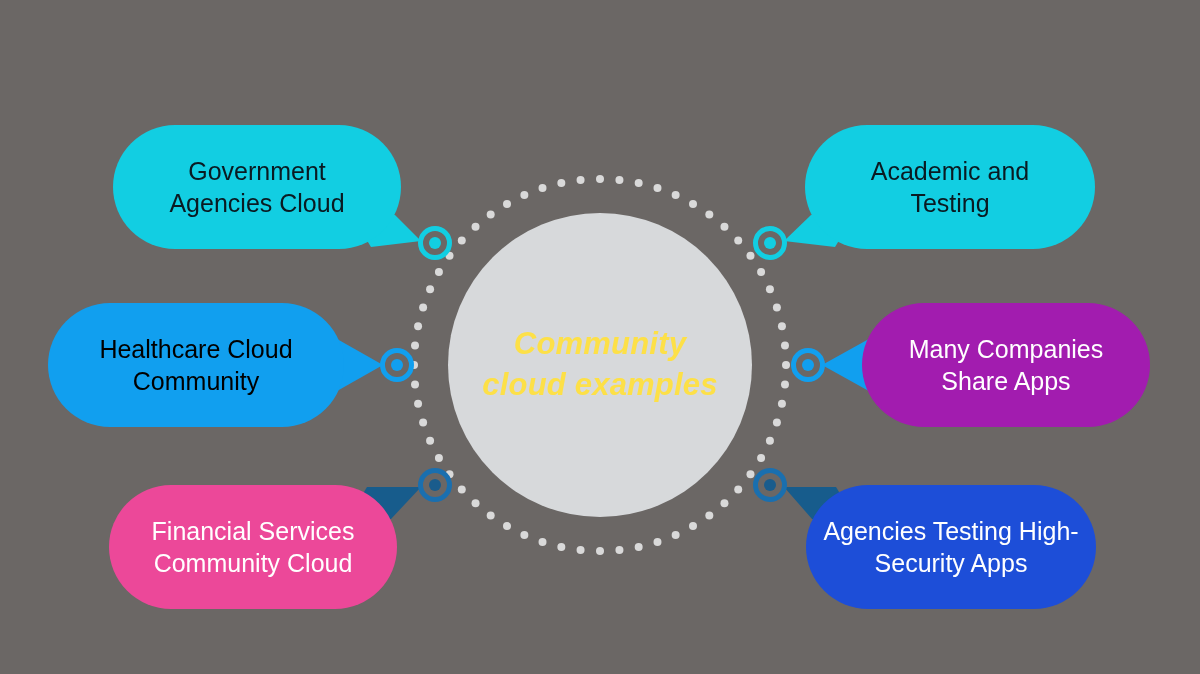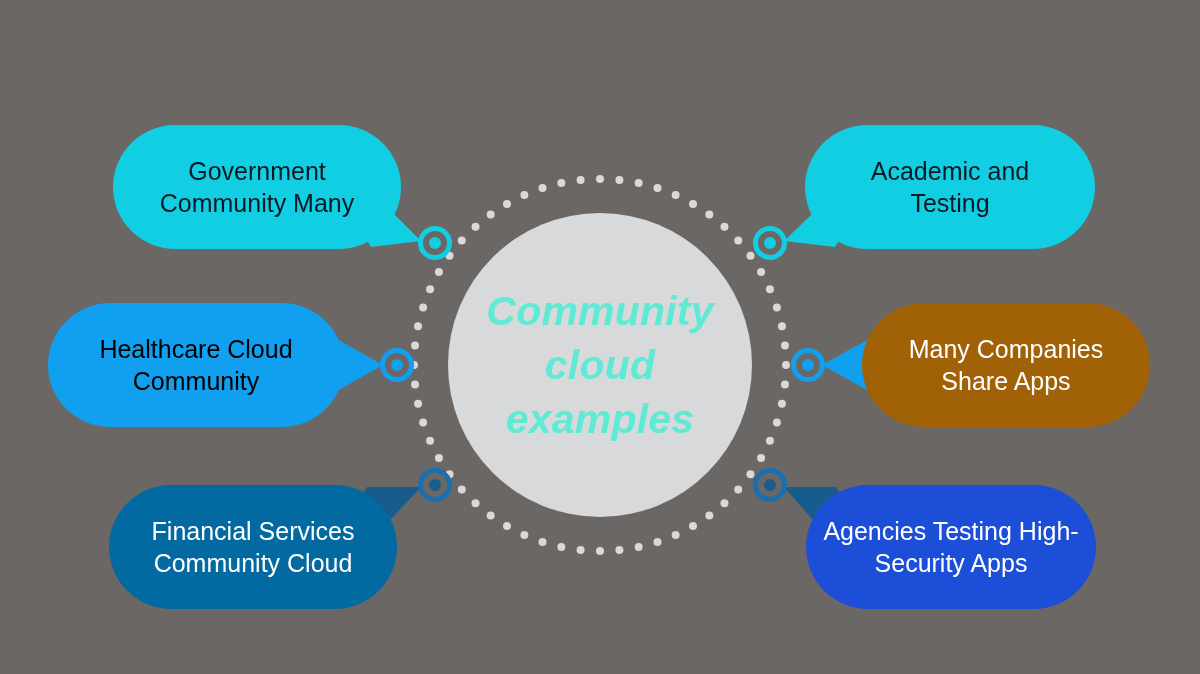--- a/index.html
+++ b/index.html
@@ -39,25 +39,25 @@
   .hub-label {
     position: absolute;
     left: 448px;
     top: 213px;
     width: 304px;
     height: 304px;
     display: flex;
     align-items: center;
     justify-content: center;
     text-align: center;
-    font-size: 41px;
+    font-size: 31px;
     font-weight: 700;
     font-style: italic;
     line-height: 1.32;
-    color: #5eead4;
+    color: #fde047;
     letter-spacing: 0.2px;
     padding: 0 26px;
     box-sizing: border-box;
   }
   
   .bubble {
     position: absolute;
     box-sizing: border-box;
     display: flex;
     align-items: center;
@@ -168,40 +168,40 @@
         <polygon points="876,335 822,365 876,395" fill="#119FEF"></polygon>
         <polygon points="858,523 812,519 784,487 836,487" fill="#175C8C"></polygon>
       </g>
   </svg>
 
   <div class="hub-circle"></div>
   <div class="hub-label">Community cloud examples</div>
 
   <div id="callout-layer">
       <div class="bubble" style="left: 113px; top: 125px; width: 288px; height: 124px; background: rgb(18, 206, 226); color: rgb(10, 26, 34);"><span class="bubble-text">Government
-Community Many</span></div>
+Agencies Cloud</span></div>
       <div class="marker" style="left: 418px; top: 226px; border-color: rgb(18, 206, 226);">
         <span class="marker-core" style="background: rgb(18, 206, 226);"></span>
       </div>
       <div class="bubble" style="left: 48px; top: 303px; width: 296px; height: 124px; background: rgb(17, 159, 239); color: #000000;"><span class="bubble-text">Healthcare Cloud
 Community</span></div>
       <div class="marker" style="left: 380px; top: 348px; border-color: rgb(17, 159, 239);">
         <span class="marker-core" style="background: rgb(17, 159, 239);"></span>
       </div>
-      <div class="bubble" style="left: 109px; top: 485px; width: 288px; height: 124px; background: #0369a1; color: rgb(255, 255, 255);"><span class="bubble-text">Financial Services
+      <div class="bubble" style="left: 109px; top: 485px; width: 288px; height: 124px; background: #ec4899; color: rgb(255, 255, 255);"><span class="bubble-text">Financial Services
 Community Cloud</span></div>
       <div class="marker" style="left: 418px; top: 468px; border-color: rgb(26, 111, 175);">
         <span class="marker-core" style="background: rgb(26, 92, 140);"></span>
       </div>
       <div class="bubble" style="left: 805px; top: 125px; width: 290px; height: 124px; background: rgb(18, 206, 226); color: rgb(10, 26, 34);"><span class="bubble-text">Academic and
 Testing</span></div>
       <div class="marker" style="left: 753px; top: 226px; border-color: rgb(18, 206, 226);">
         <span class="marker-core" style="background: rgb(18, 206, 226);"></span>
       </div>
-      <div class="bubble" style="left: 862px; top: 303px; width: 288px; height: 124px; background: #a16207; color: rgb(255, 255, 255);"><span class="bubble-text">Many Companies
+      <div class="bubble" style="left: 862px; top: 303px; width: 288px; height: 124px; background: #a21caf; color: rgb(255, 255, 255);"><span class="bubble-text">Many Companies
 Share Apps</span></div>
       <div class="marker" style="left: 791px; top: 348px; border-color: rgb(17, 159, 239);">
         <span class="marker-core" style="background: rgb(17, 159, 239);"></span>
       </div>
       <div class="bubble" style="left: 806px; top: 485px; width: 290px; height: 124px; background: #1d4ed8; color: rgb(255, 255, 255);"><span class="bubble-text">Agencies Testing High-
 Security Apps</span></div>
       <div class="marker" style="left: 753px; top: 468px; border-color: rgb(26, 111, 175);">
         <span class="marker-core" style="background: rgb(26, 92, 140);"></span>
       </div>
     </div>

